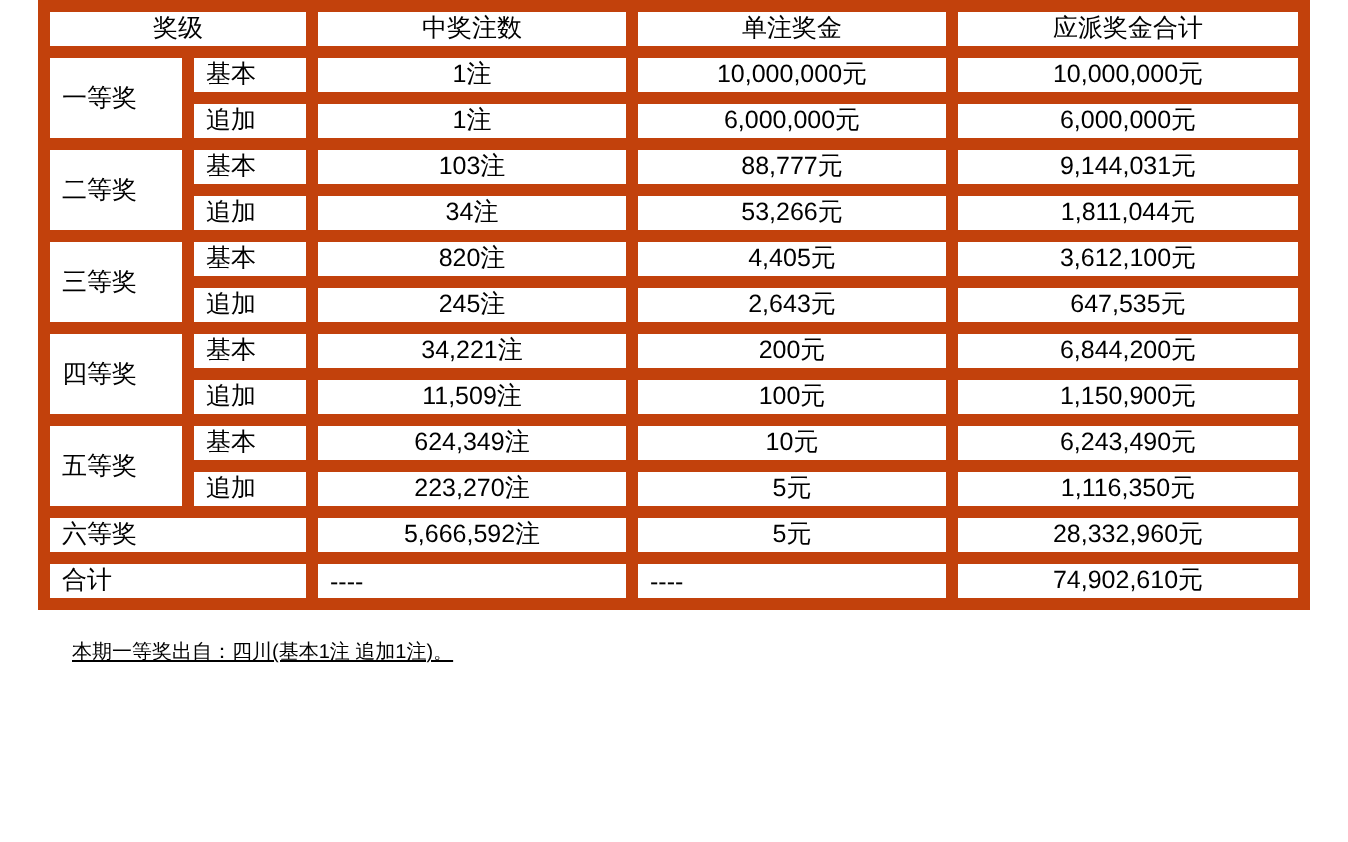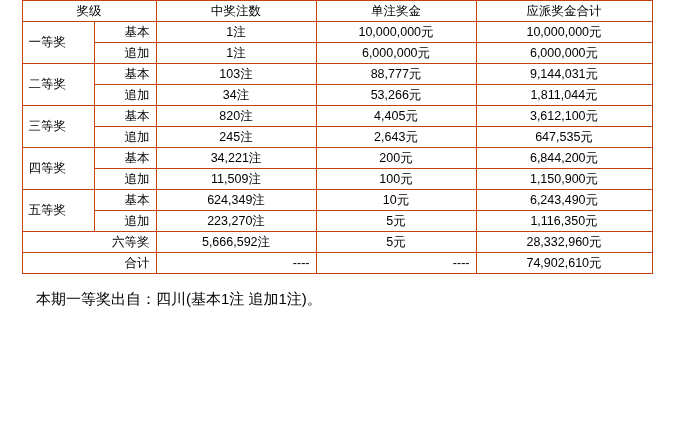--- a/index.html
+++ b/index.html
@@ -28,53 +28,54 @@
     margin-bottom: 9px;
     letter-spacing: 0.5px;
   }
   table.prize-table {
     border-collapse: collapse;
     margin: 0 auto;
     width: 630px;
     table-layout: fixed;
   }
   table.prize-table td {
-    border: 1px solid #c2410c;
+    border: 6px solid #c2410c;
     font-size: 12.5px;
     height: 21px;
     padding: 0 6px;
     box-sizing: border-box;
   }
   .col-grade { width: 72px; }
   .col-type  { width: 62px; }
   .col-count { width: 160px; }
   .col-unit  { width: 160px; }
   .col-total { width: 176px; }
 
   .hdr td {
     text-align: center;
     font-weight: normal;
     height: 24px;
   }
-  .c-center { text-align: right; }
+  .c-center { text-align: left; }
   .c-right  { text-align: center; }
 
   .grade-cell {
     vertical-align: middle;
   }
   .notes {
     margin: 0 auto;
     width: 630px;
     padding-left: 14px;
     box-sizing: border-box;
   }
   .note {
-    font-size: 15px;
+    font-size: 10px;
     margin-top: 14px;
     line-height: 1.2;
+    text-decoration: underline;
   }
   .note.first { margin-top: 16px; }
 </style>
 </head>
 <body>
 
 <div class="page">
 
 
   <table class="prize-table">

